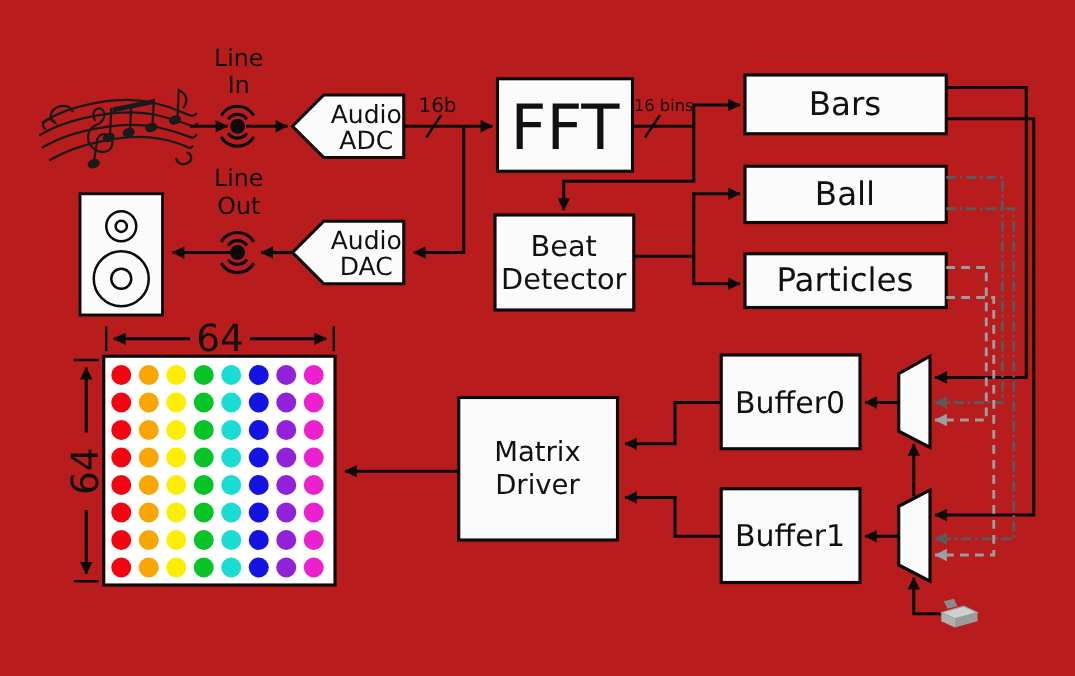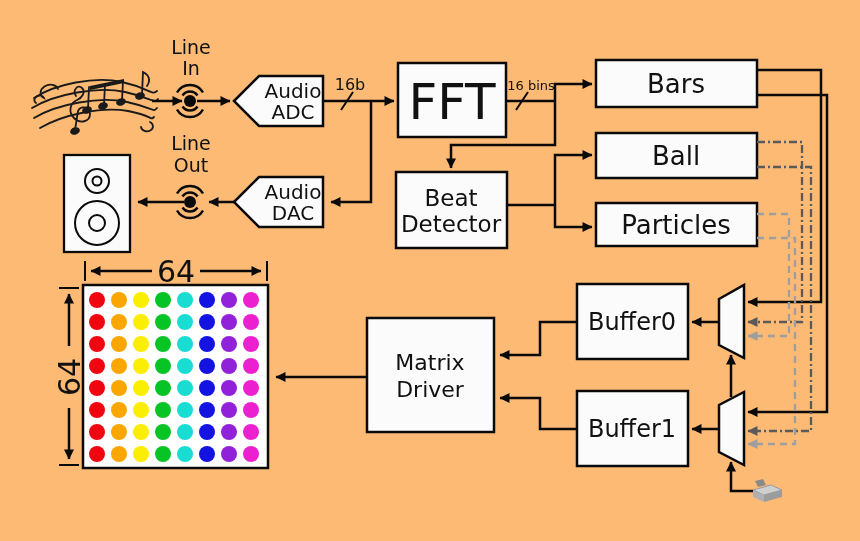--- a/index.html
+++ b/index.html
@@ -1,16 +1,16 @@
 <!DOCTYPE html>
 <html><head>
 <meta charset="utf-8">
 <style>
   html,body{margin:0;padding:0;background:#f6f6f6;}
-  .stage{width:860px;height:541px;position:relative;background:#fdba74;overflow:hidden;}
+  .stage{width:860px;height:541px;position:relative;background:#b91c1c;overflow:hidden;}
   svg{display:block;}
   .blk{fill:#fbfbfb;stroke:#0a0a0a;stroke-width:2.5;}
   .wire{fill:none;stroke:#0a0a0a;stroke-width:2.5;}
   .wire-dd{fill:none;stroke:#5a5a5a;stroke-width:2.3;stroke-dasharray:8 3 2 3;}
   .wire-da{fill:none;stroke:#9e9e9e;stroke-width:2.3;stroke-dasharray:7 5;}
   .slash{stroke:#0a0a0a;stroke-width:2;fill:none;}
   .t{font-family:"DejaVu Sans","Liberation Sans",sans-serif;fill:#111;text-anchor:middle;}
   .deco{fill:none;stroke:#1a1a1a;stroke-width:1.8;stroke-linecap:round;}
 </style>
 </head>

